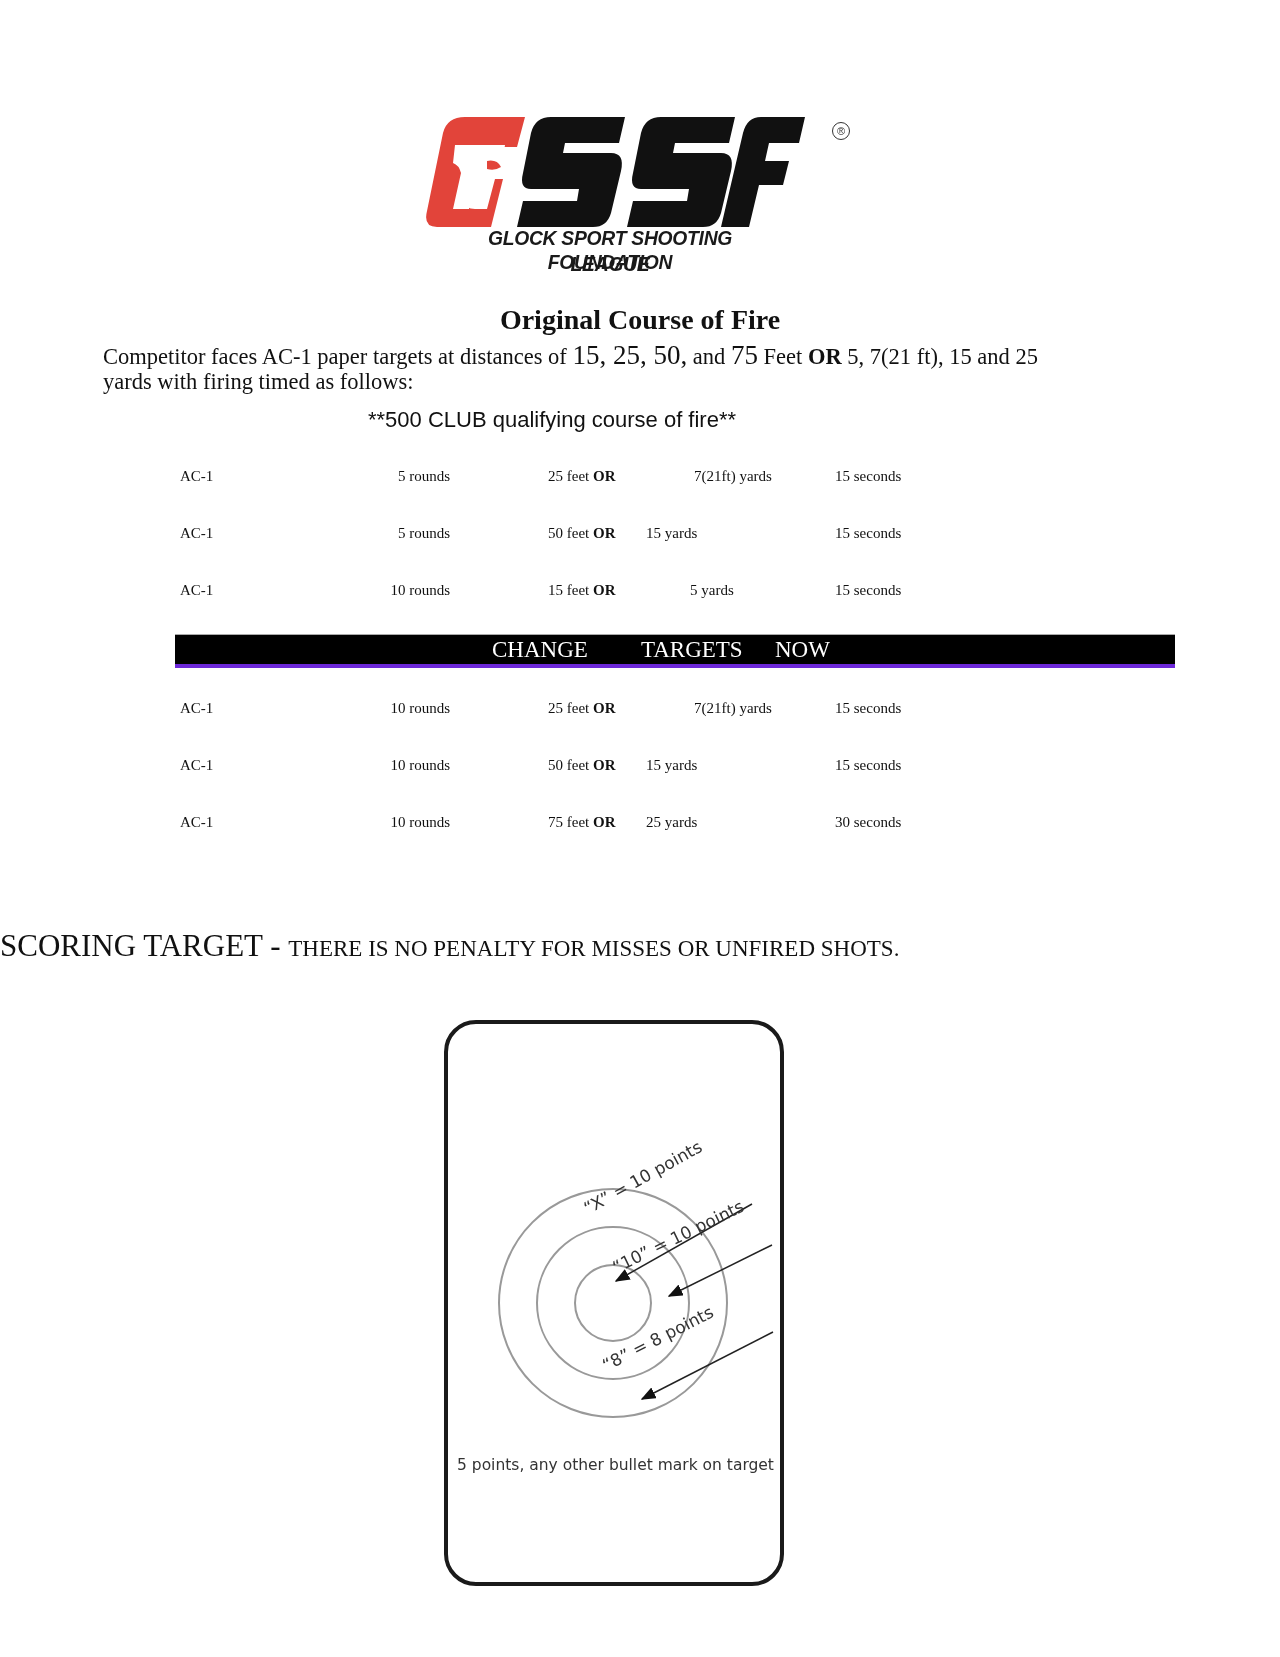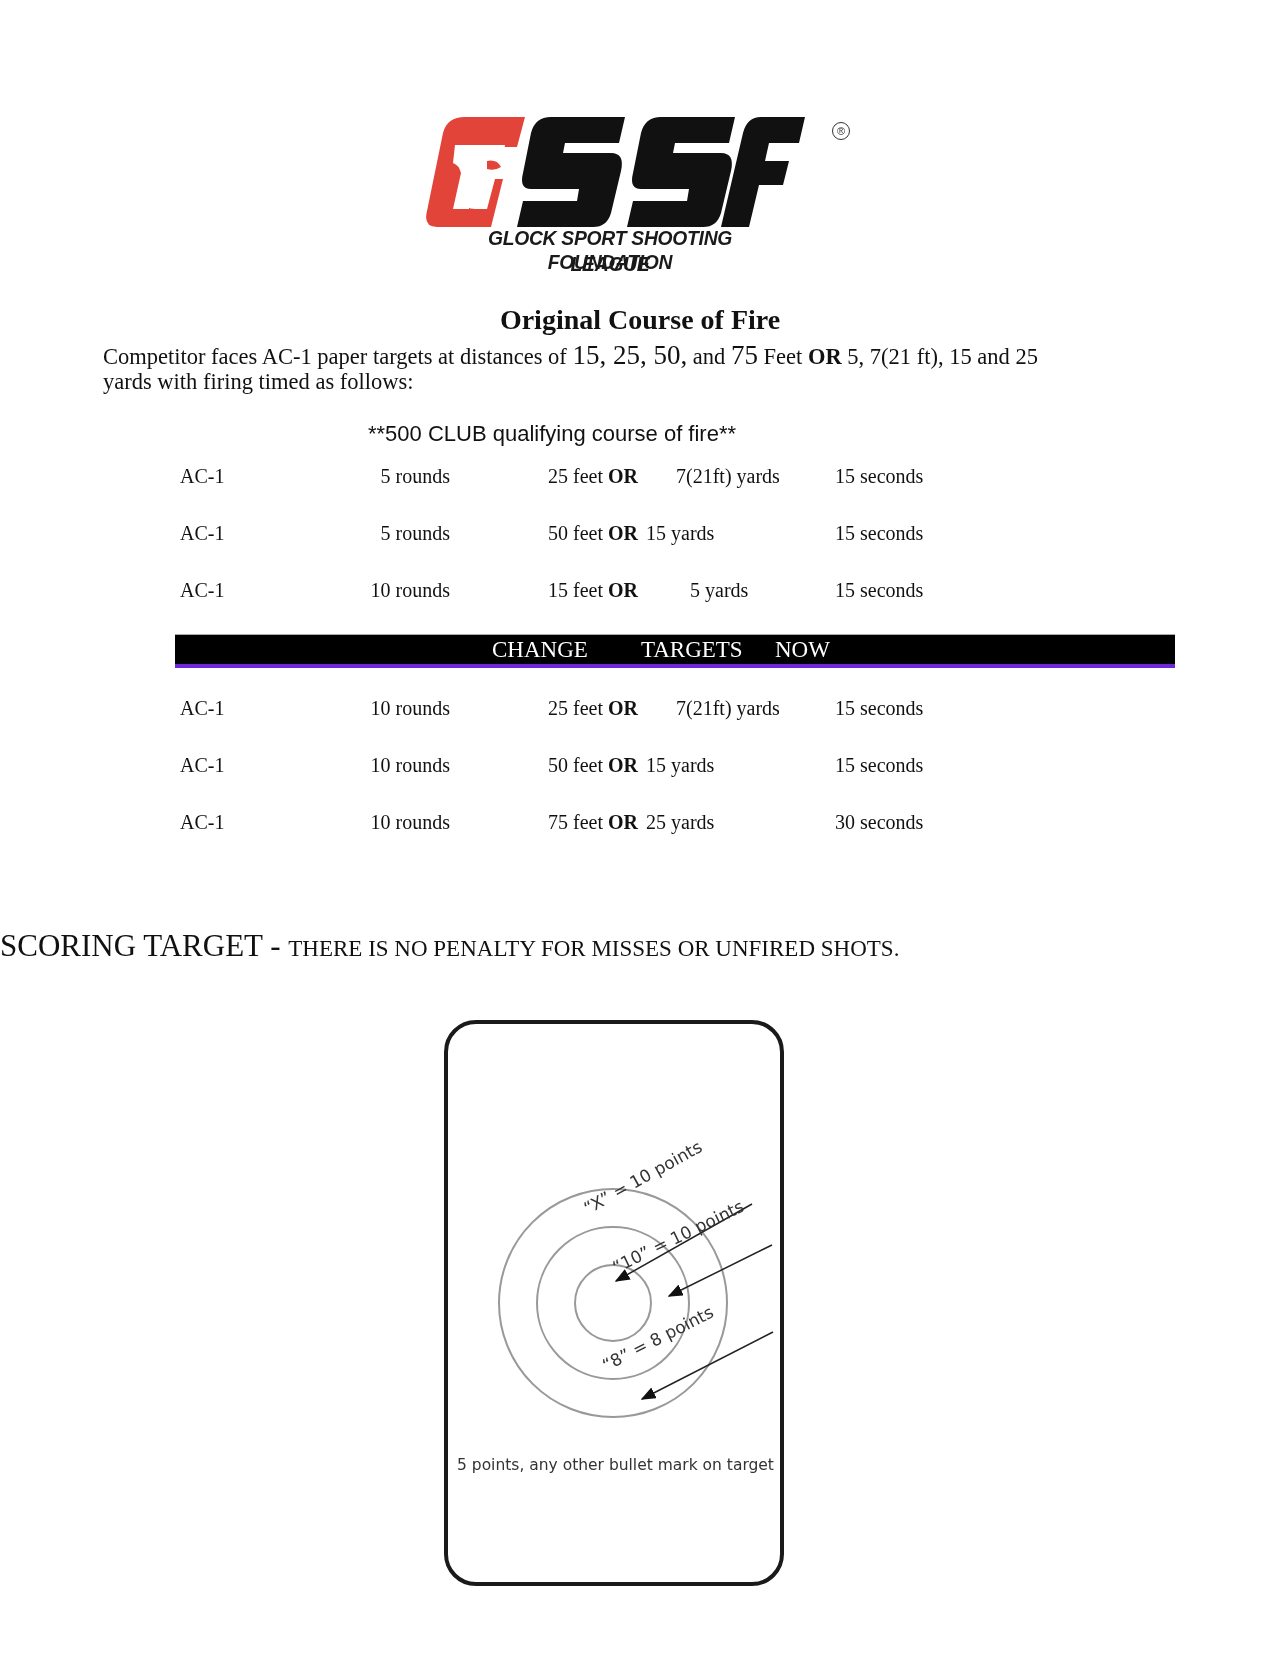--- a/index.html
+++ b/index.html
@@ -15,31 +15,31 @@
     border-radius: 50%; font-family: "Liberation Sans", sans-serif; font-size: 11px; line-height: 16px;
     text-align: center; color: #333; }
 
   
   #title { position: absolute; left: 0; width: 1280px; top: 300px; text-align: center;
     font-family: "Liberation Serif", serif; font-weight: bold; font-size: 28px; line-height: 40px; }
   #intro { position: absolute; left: 103px; top: 343px; width: 1080px; font-family: Liberation Serif, serif;
     font-size: 22.5px; line-height: 25px; }
   #intro .big { font-size: 27px; }
   #intro b { font-weight: bold; }
-  #club { position: absolute; left: 0; width: 1104px; top: 419px; text-align: center;
+  #club { position: absolute; left: 0; width: 1104px; top: 405px; text-align: center;
     font-family: "Liberation Sans", sans-serif; font-size: 22px; line-height: 30px; }
 
   
-  .row { position: absolute; left: 0; width: 1252px; height: 34px; font-family: "Liberation Serif", serif; font-size: 20px; line-height: 34px; text-decoration: underline; }
+  .row { position: absolute; left: 0; width: 1252px; height: 34px; font-family: "Liberation Serif", serif; font-size: 15px; line-height: 34px; text-decoration: underline; }
   .row span { position: absolute; top: 0; white-space: nowrap; }
   .c-target { left: 180px; }
   .c-rounds { right: 802px; text-align: right; }
   .c-feet { left: 548px; }
   .c-feet b { font-weight: bold; }
-  .c-yards { left: 676px; }
+  .c-yards { left: 694px; }
   .c-yards.short { left: 646px; }
   .c-yards.five { left: 690px; }
   .c-time { left: 835px; }
 
   
   #change-bar { position: absolute; left: 175px; top: 634px; width: 1000px; height: 29px; background: #000;
     border-top: 1px solid #aaa; border-bottom: 4px solid #6d28d9; color: #fff; font-family: "Liberation Serif", serif;
     font-size: 23px; line-height: 29px; }
   #change-bar span { position: absolute; top: 0; white-space: nowrap; }
 

